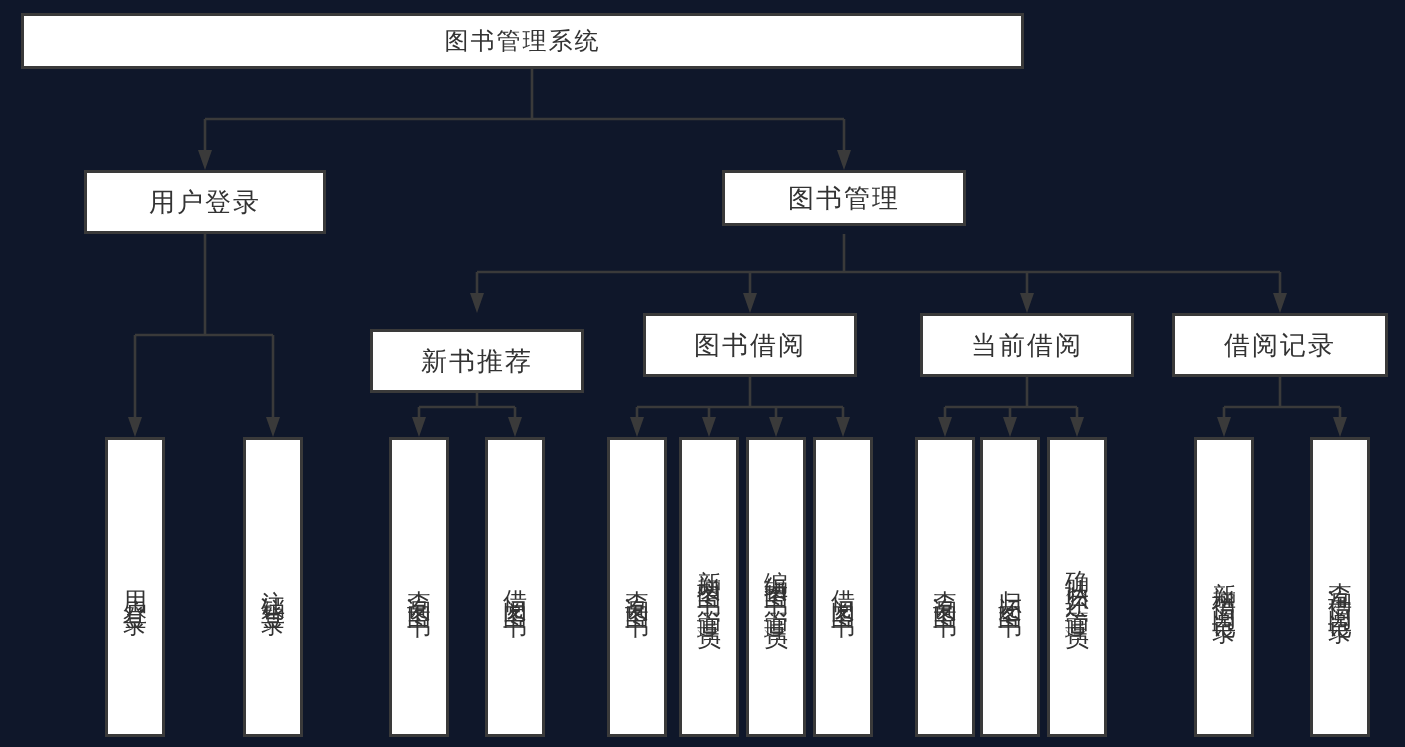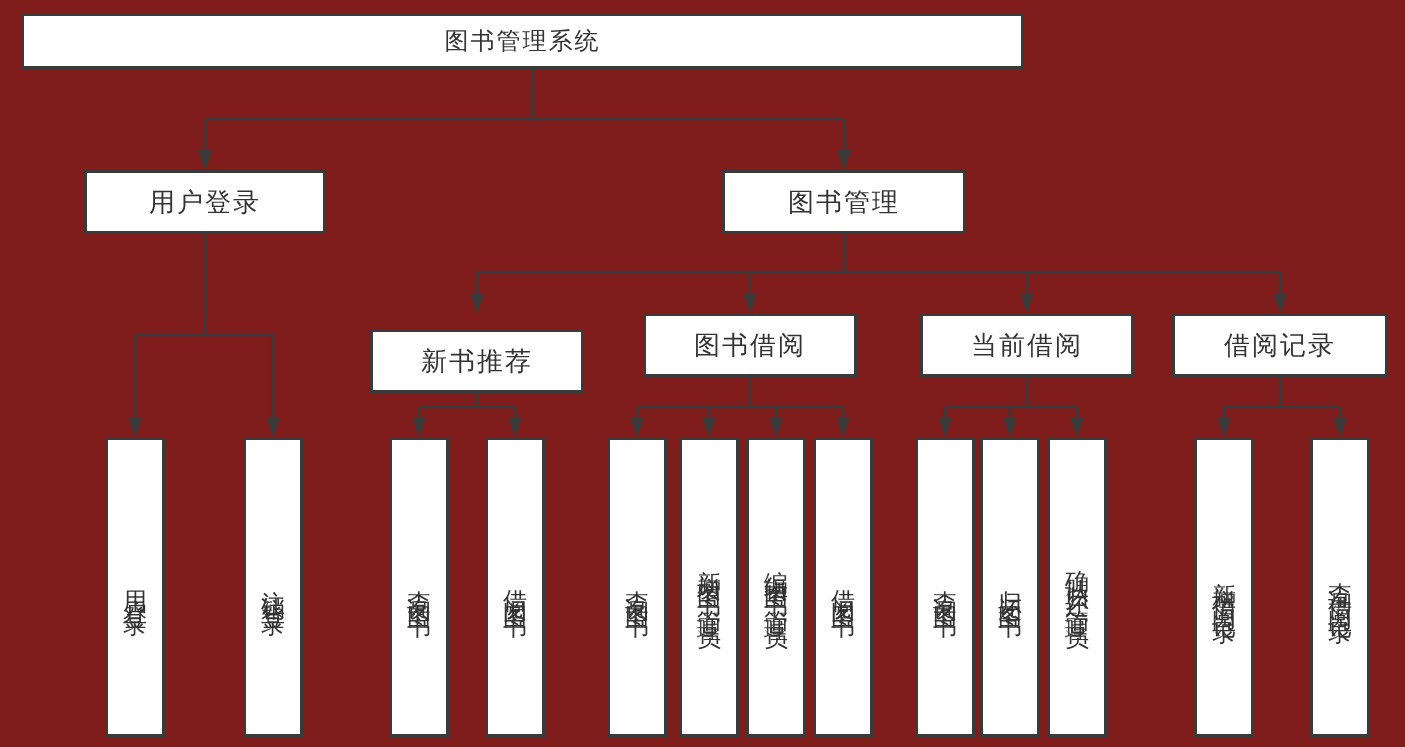--- a/index.html
+++ b/index.html
@@ -1,17 +1,17 @@
 <!DOCTYPE html>
 <html><head>
 <meta charset="utf-8">
 <style>
   html,body { margin:0; padding:0; background:#ffffff; }
   .stage {
-    position:relative; width:1405px; height:747px; background:#7f1d1d;
+    position:relative; width:1405px; height:747px; background:#0f172a;
     font-family:"Liberation Sans", sans-serif; color:var(--ink,#333333);
     overflow:hidden;
   }
   .wires { position:absolute; left:0; top:0; width:1405px; height:747px; }
   .wires path { stroke:var(--line,#3a3a3a); stroke-width:2.6; fill:none; }
   .wires polygon { fill:var(--line,#3a3a3a); }
   .node {
     position:absolute; box-sizing:border-box; background:#ffffff;
     border:3px solid var(--line,#333333);
     display:flex; align-items:center; justify-content:center;
@@ -73,21 +73,21 @@
   </svg>
 
   <div class="node h root" style="left:21px; top:13px; width:1003px; height:56px;">
     <span>图书管理系统</span>
   </div>
 
   <div class="node h" style="left:84px; top:170px; width:242px; height:64px;">
     <span>用户登录</span>
   </div>
 
-  <div class="node h" style="left:722px; top:170px; width:244px; height:64px;">
+  <div class="node h" style="left:722px; top:170px; width:244px; height:56px;">
     <span>图书管理</span>
   </div>
 
   <div class="node h" style="left:370px; top:329px; width:214px; height:64px;">
     <span>新书推荐</span>
   </div>
 
   <div class="node h" style="left:920px; top:313px; width:214px; height:64px;">
     <span>当前借阅</span>
   </div>

